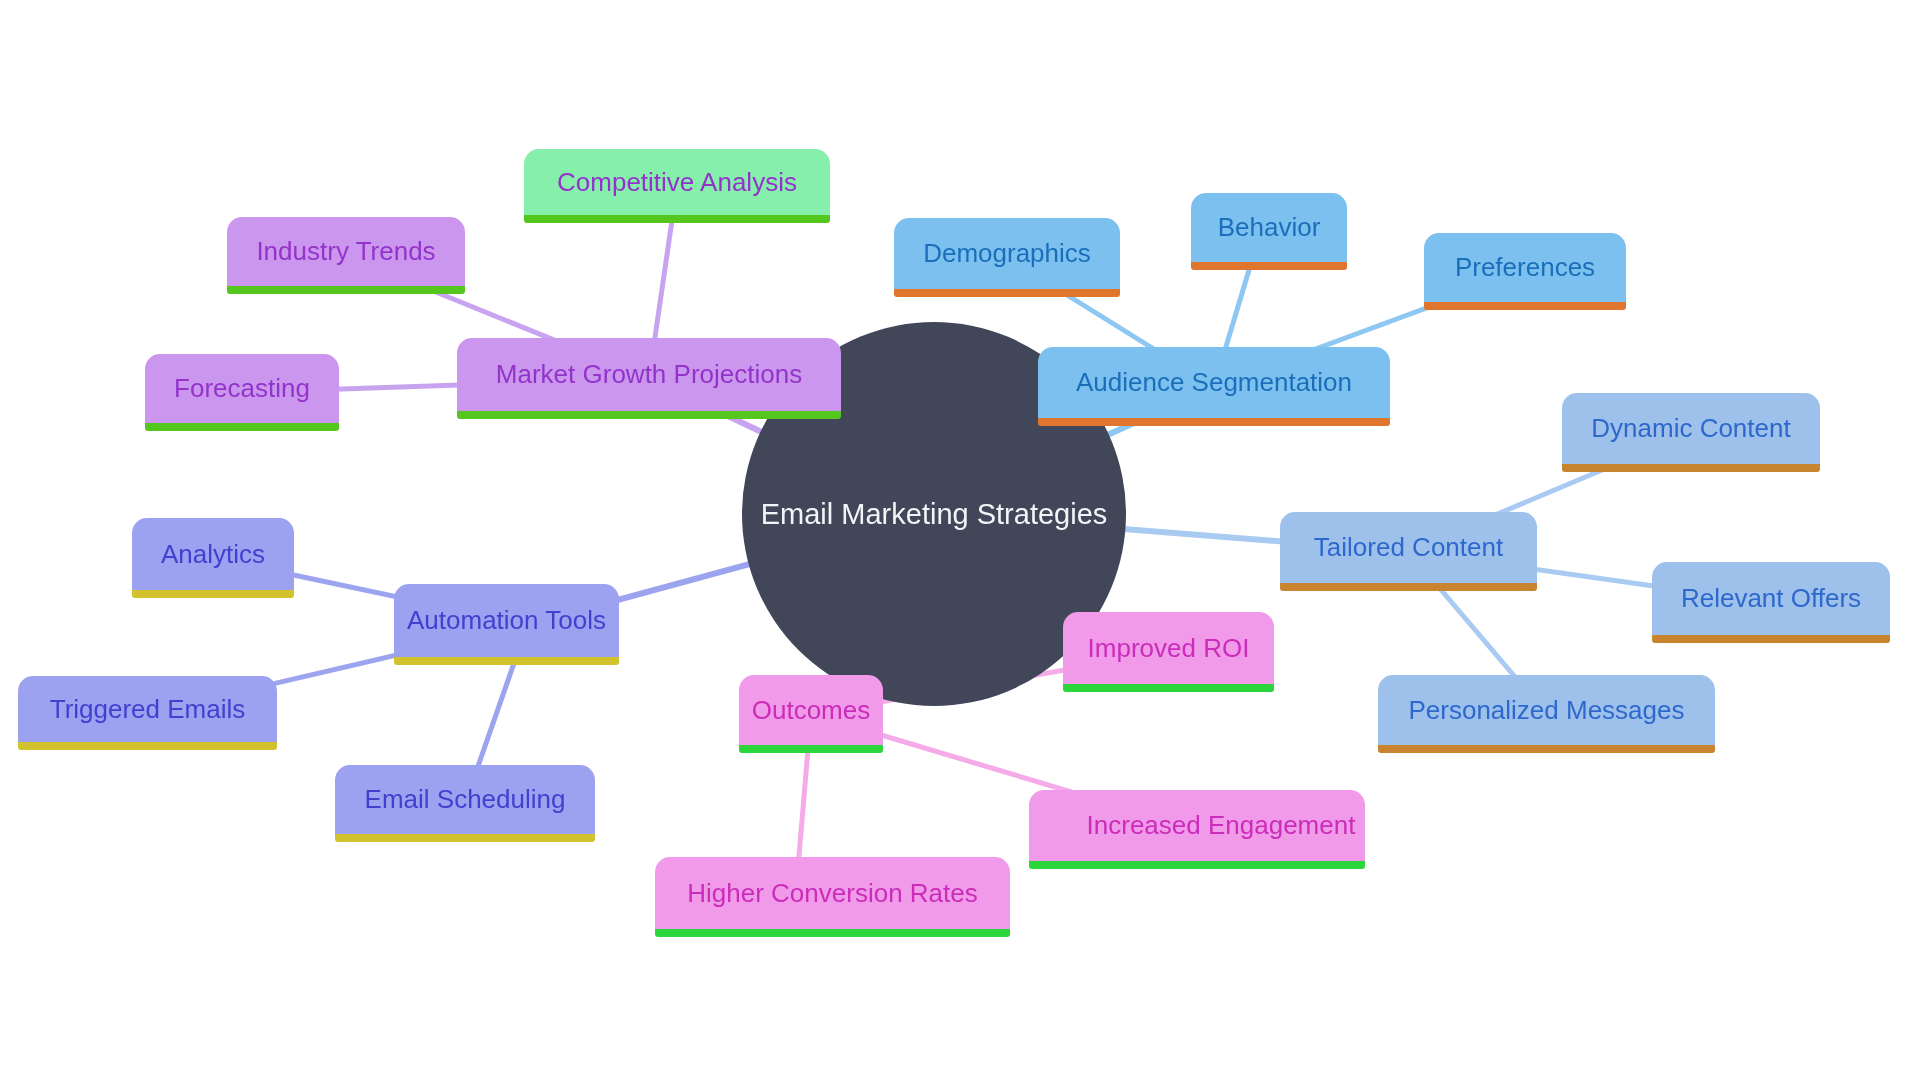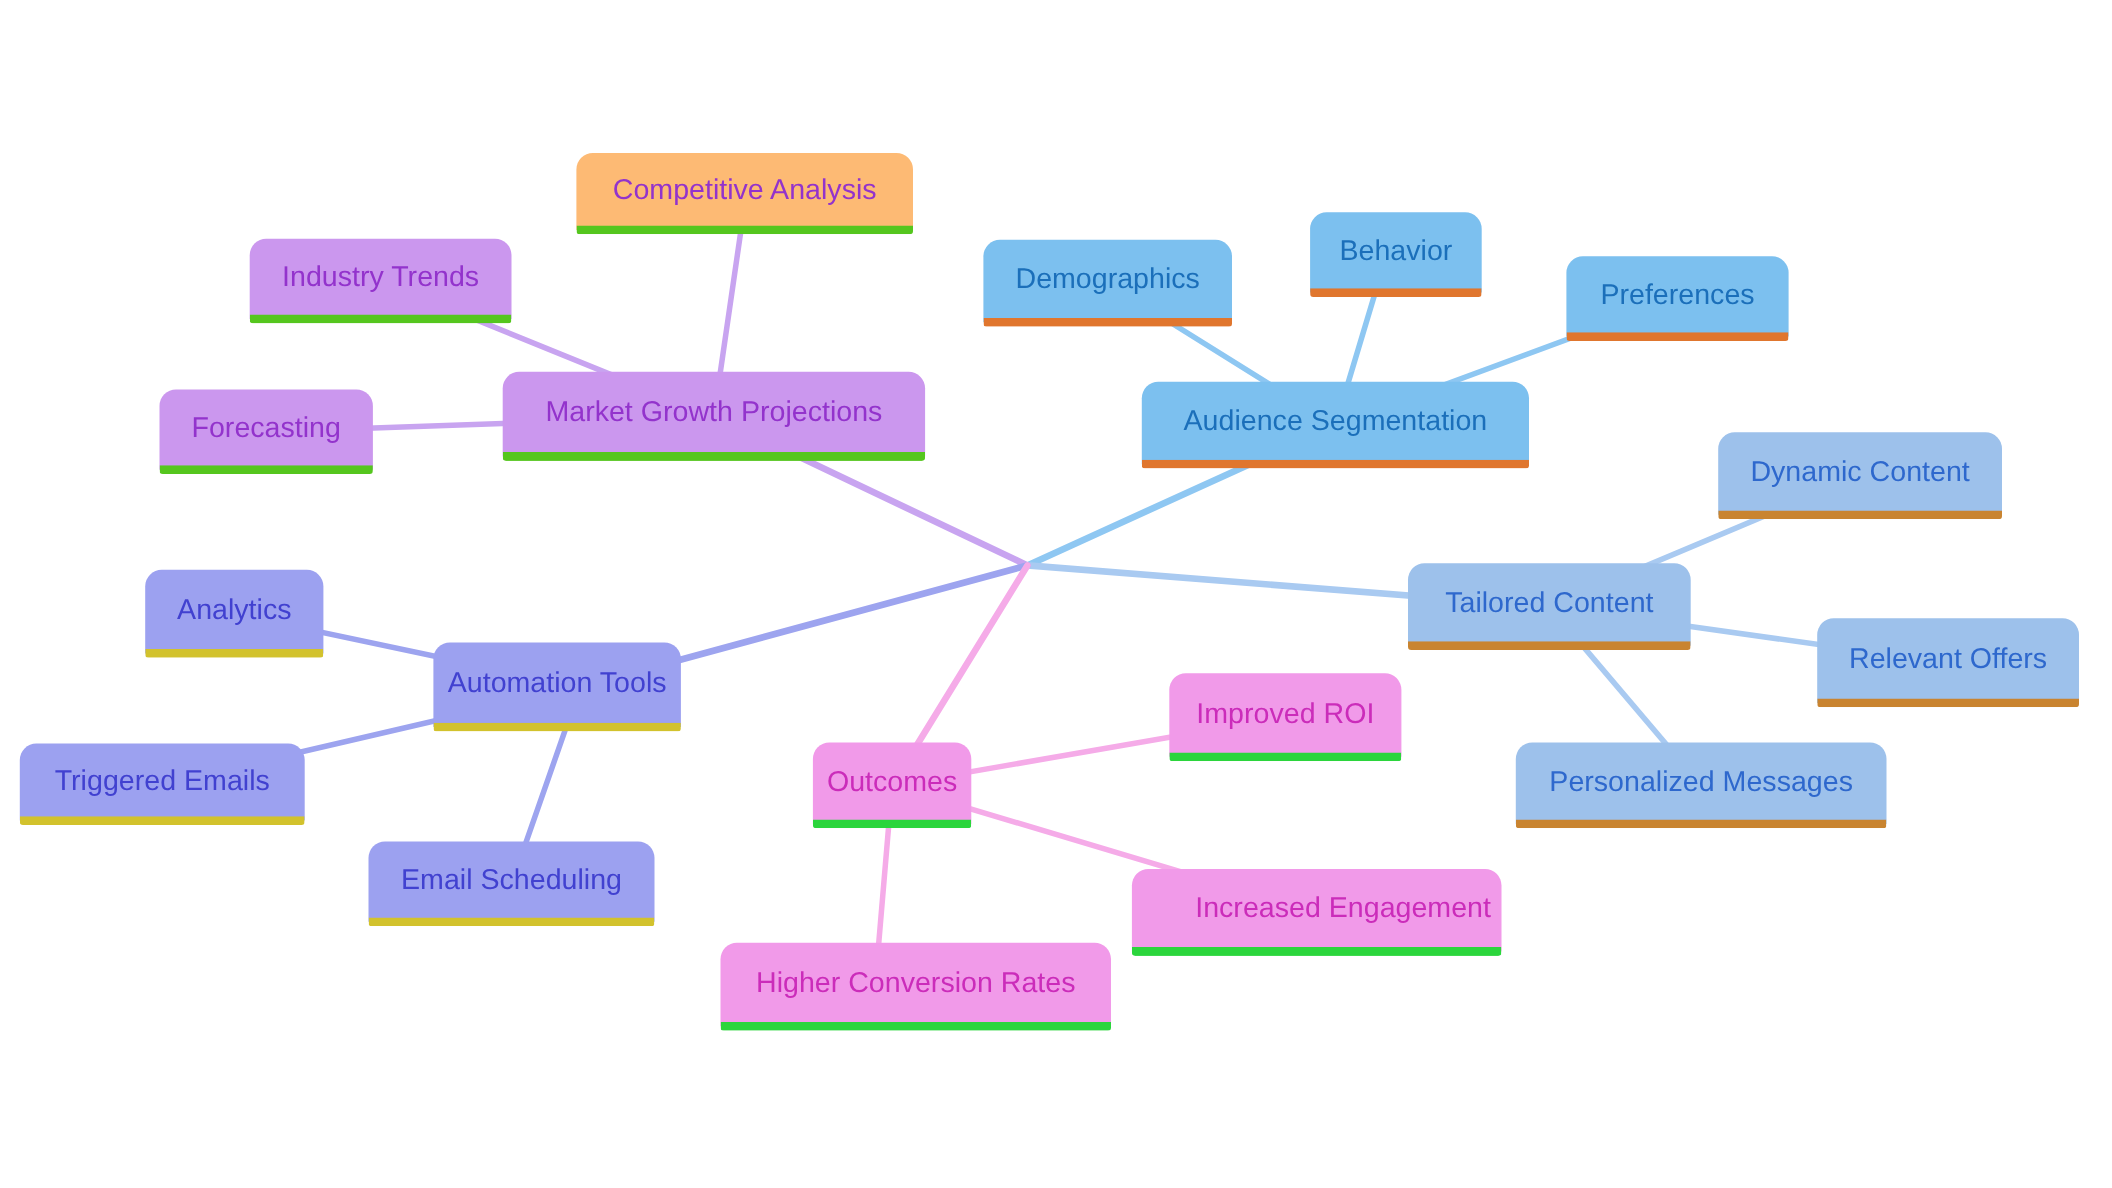--- a/index.html
+++ b/index.html
@@ -47,22 +47,25 @@
       <line x1="1408.5" y1="551.5" x2="1546.5" y2="714" stroke="#a9caf1" stroke-width="5" stroke-linecap="round"></line>
       <line x1="934" y1="514" x2="527.5" y2="624.5" stroke="#9da4ef" stroke-width="6" stroke-linecap="round"></line>
       <line x1="527.5" y1="624.5" x2="213" y2="558" stroke="#9da4ef" stroke-width="5" stroke-linecap="round"></line>
       <line x1="527.5" y1="624.5" x2="147.5" y2="713" stroke="#9da4ef" stroke-width="5" stroke-linecap="round"></line>
       <line x1="527.5" y1="624.5" x2="465" y2="803.5" stroke="#9da4ef" stroke-width="5" stroke-linecap="round"></line>
       <line x1="934" y1="514" x2="811" y2="714" stroke="#f5abe8" stroke-width="6" stroke-linecap="round"></line>
       <line x1="811" y1="714" x2="1168.5" y2="652" stroke="#f5abe8" stroke-width="5" stroke-linecap="round"></line>
       <line x1="811" y1="714" x2="1197" y2="829.5" stroke="#f5abe8" stroke-width="5" stroke-linecap="round"></line>
       <line x1="811" y1="714" x2="795.5" y2="897" stroke="#f5abe8" stroke-width="5" stroke-linecap="round"></line>
     </svg>
+  <div id="center-node" style="left: 742px; top: 322px; height: 384px; width: 384px; background: rgb(66, 70, 89); color: rgb(242, 244, 248);">
+    <span>Email Marketing Strategies</span>
+  </div>
   <div id="nodes">
-      <div class="node" style="left: 524px; top: 139px; width: 306px; height: 74px; background: #fdba74; color: rgb(147, 51, 204); border-bottom: 8px solid rgb(85, 198, 30);">
+      <div class="node" style="left: 524px; top: 149px; width: 306px; height: 74px; background: #86efac; color: rgb(147, 51, 204); border-bottom: 8px solid rgb(85, 198, 30);">
         <span>Competitive Analysis</span>
       </div>
       <div class="node" style="left: 227px; top: 217px; width: 238px; height: 77px; background: rgb(203, 151, 238); color: rgb(147, 51, 204); border-bottom: 8px solid rgb(85, 198, 30);">
         <span>Industry Trends</span>
       </div>
       <div class="node" style="left: 145px; top: 354px; width: 194px; height: 77px; background: rgb(203, 151, 238); color: rgb(147, 51, 204); border-bottom: 8px solid rgb(85, 198, 30);">
         <span>Forecasting</span>
       </div>
       <div class="node" style="left: 457px; top: 338px; width: 384px; height: 81px; background: rgb(203, 151, 238); color: rgb(147, 51, 204); border-bottom: 8px solid rgb(85, 198, 30);">
         <span>Market Growth Projections</span>

